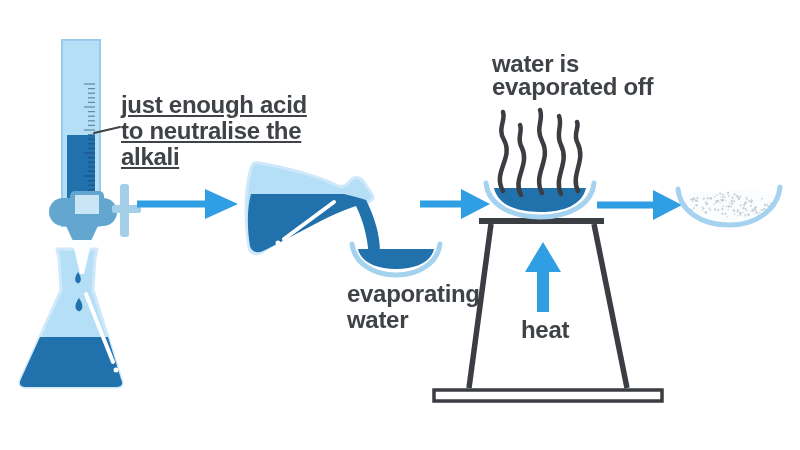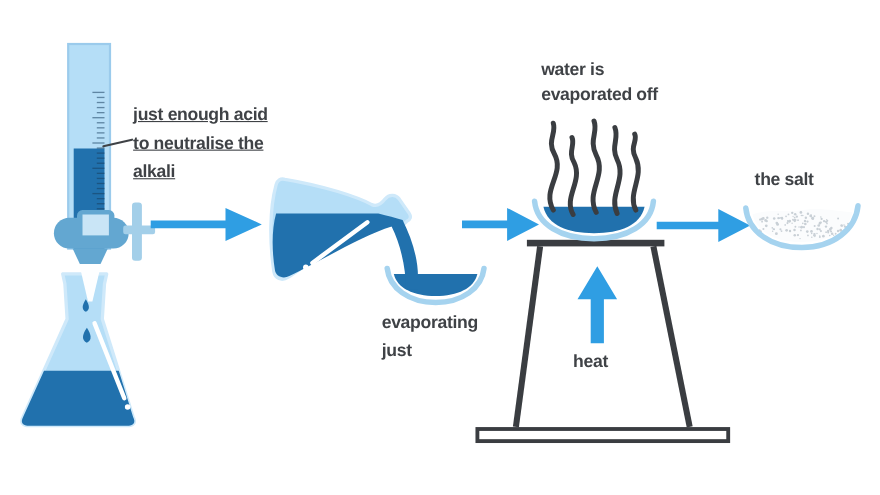--- a/index.html
+++ b/index.html
@@ -3,21 +3,21 @@
 <meta charset="utf-8">
 <style>
   html,body{margin:0;padding:0;background:#fff;}
   #canvas{
     position:relative;width:800px;height:450px;background:#fff;overflow:hidden;
     font-family:"Liberation Sans",sans-serif;
   }
   #diagram-svg{position:absolute;left:0;top:0;}
   .label{
     position:absolute;color:var(--text-ink,#3F4246);
-    font-size:16px;font-weight:bold;line-height:26px;letter-spacing:-.3px;
+    font-size:24px;font-weight:bold;line-height:26px;letter-spacing:-.3px;
     white-space:pre-line;
   }
   .label.tight{line-height:23px;}
   
   .glass{fill:var(--glass-light,#B5DEF7);stroke:var(--glass-edge,#CBE7F9);stroke-width:3;stroke-linejoin:round;}
   .tube{fill:var(--glass-light,#B5DEF7);stroke:var(--tube-edge,#9BCBEC);stroke-width:2;}
   .liquid{fill:var(--liquid-dark,#2070AD);}
   .rim{fill:none;stroke:var(--basin-rim,#A5D3EF);stroke-width:5;stroke-linecap:round;}
   .arrow{fill:var(--arrow-blue,#2F9EE3);}
   .inkstroke{fill:none;stroke:var(--ink-dark,#3A3D41);}
@@ -281,21 +281,20 @@
         </g>
       <path class="rim" data-name="salt-basin-rim" d="M 678,189 C 680,210 700,225 729,225 C 758,225 778,208 780,187"></path>
     </g>
   </svg>
 
   <div class="label" style="left:121px;top:92px;text-decoration:underline;" data-name="burette-note-label">just enough acid
 to neutralise the
 alkali</div>
 
   <div class="label" style="left:347px;top:281px;" data-name="evaporating-basin-label">evaporating
-just</div>
+water</div>
 
   <div class="label tight" style="left:492px;top:52px;" data-name="water-evaporated-label">water is
 evaporated off</div>
 
   <div class="label" style="left:521px;top:317px;text-align:right;" data-name="heat-label">heat</div>
 
-  <div class="label" style="left:686px;top:151px;" data-name="salt-label">the salt</div>
 </div>
 
 </body></html>

